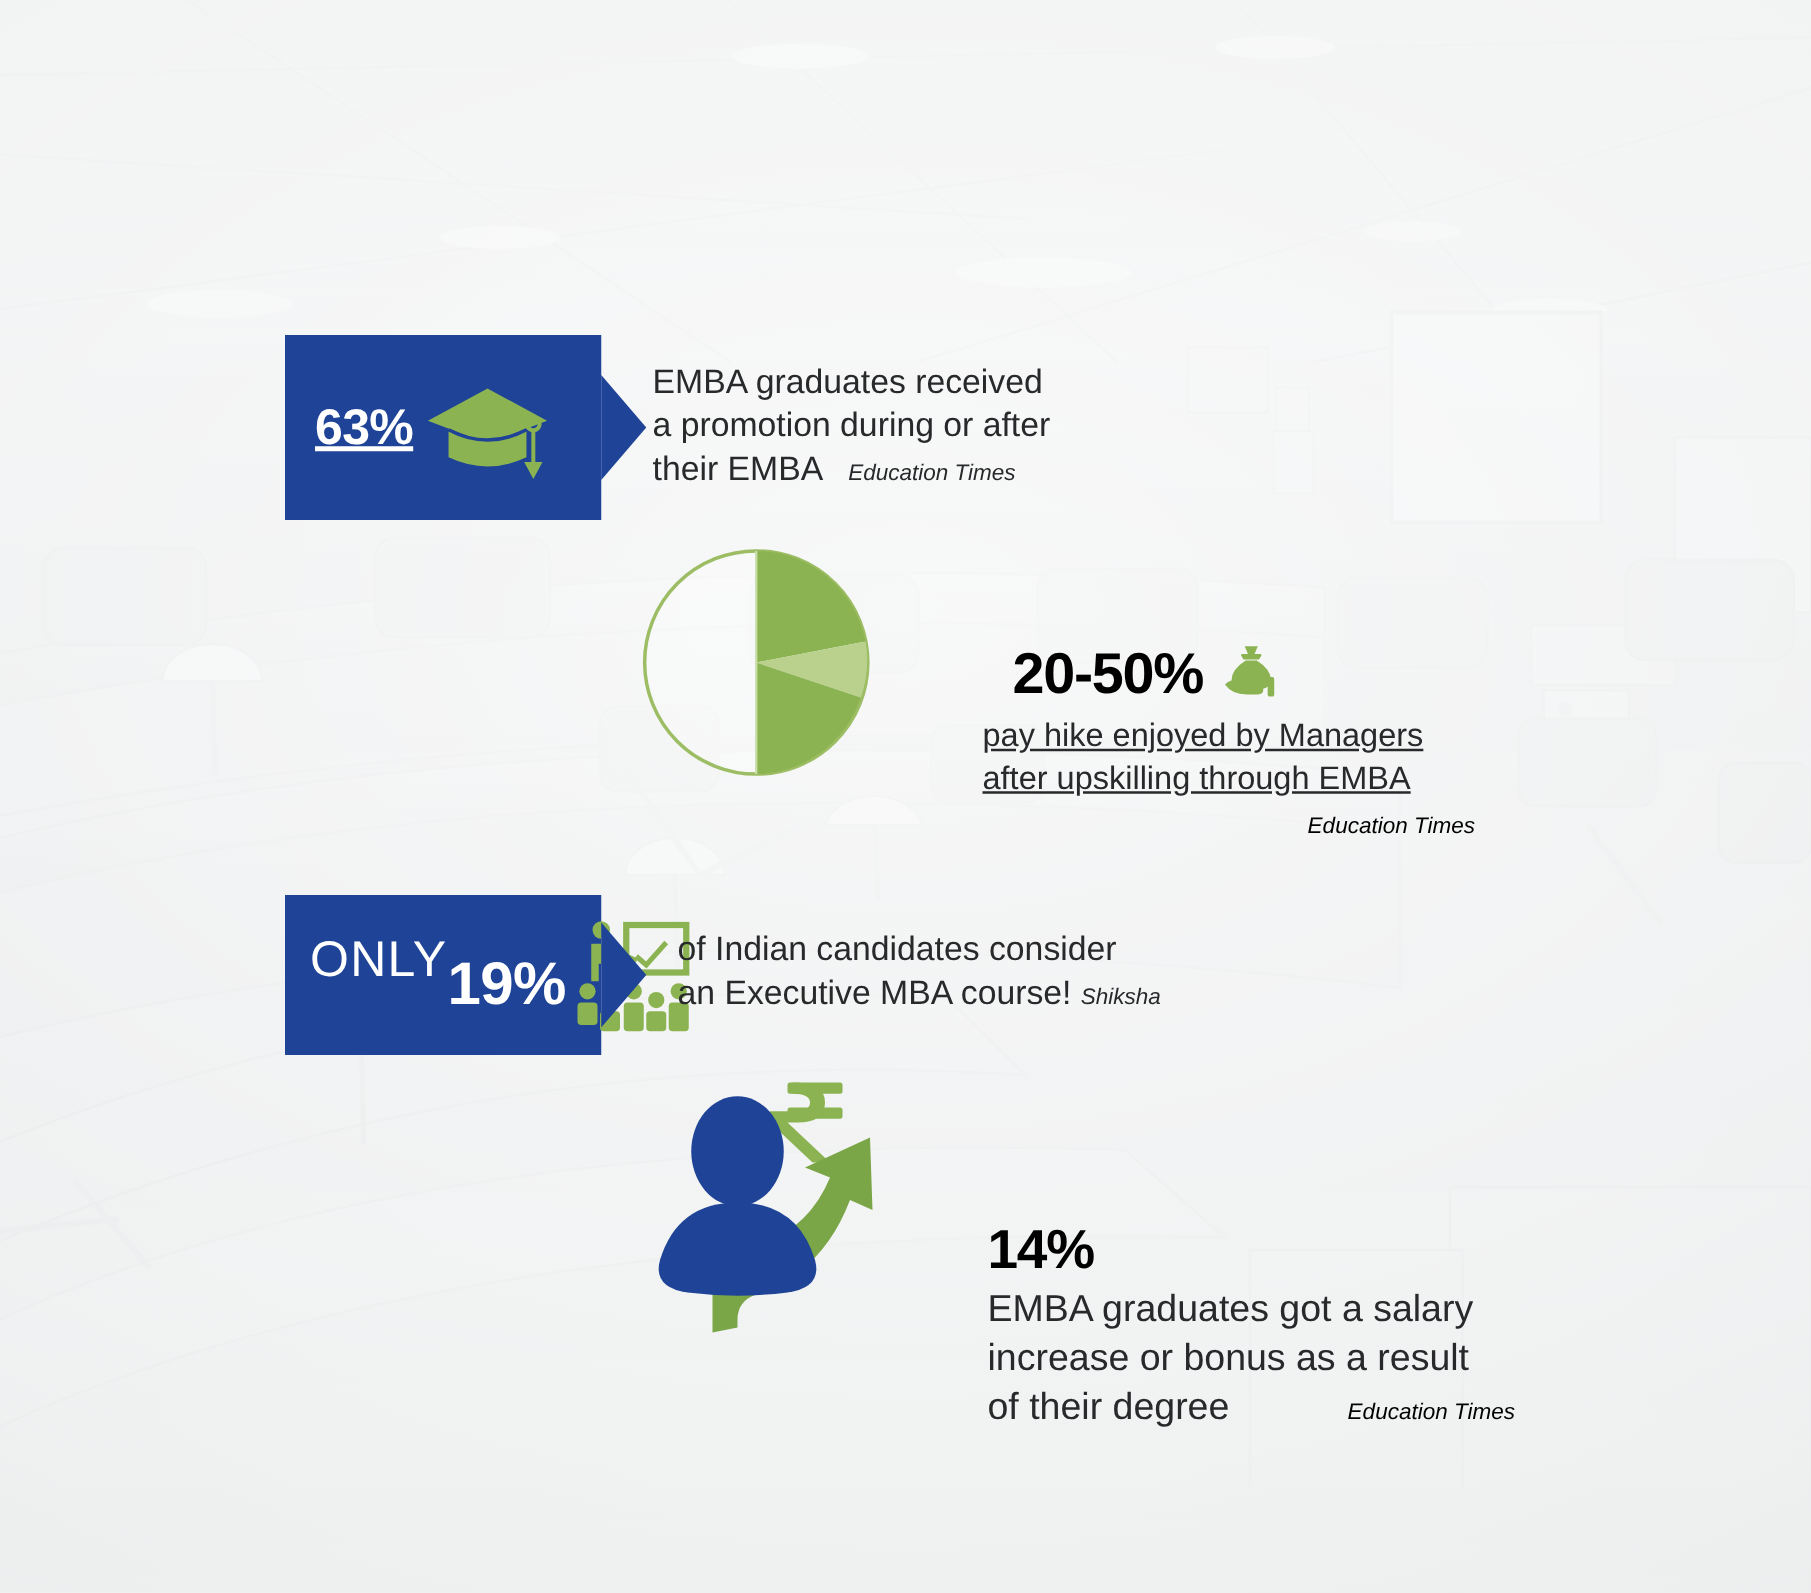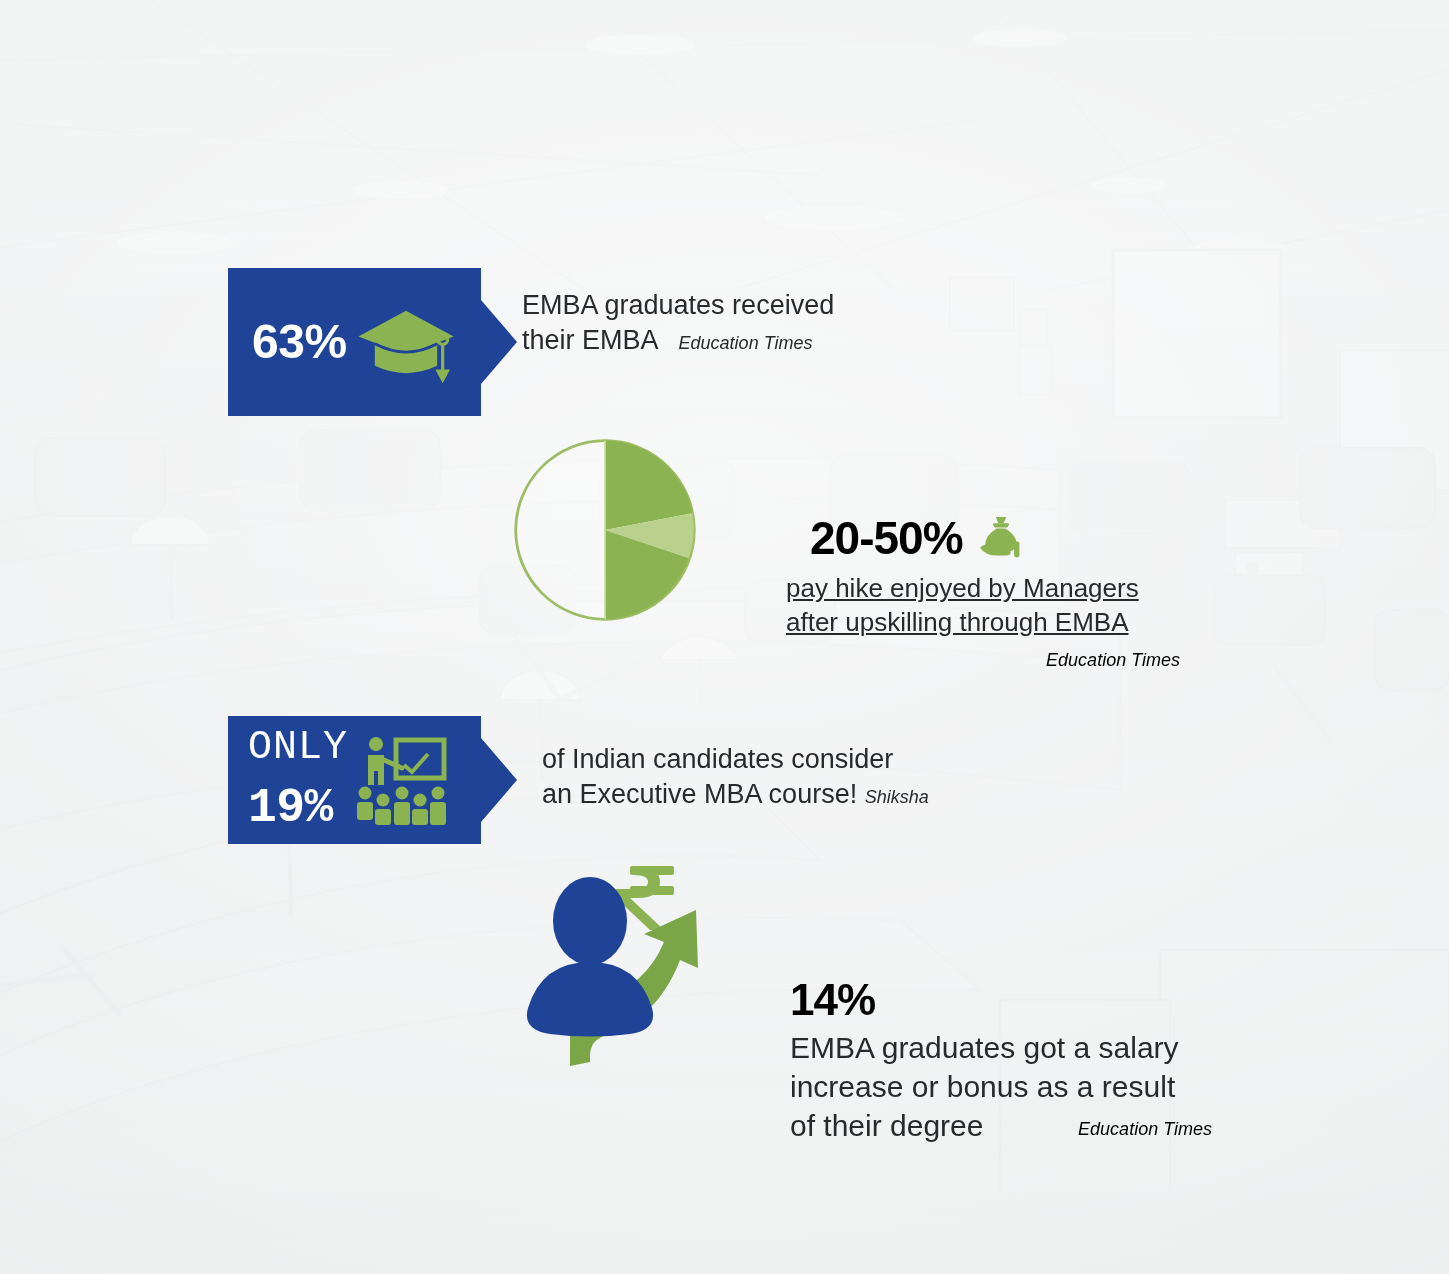--- a/index.html
+++ b/index.html
@@ -212,35 +212,36 @@
         <rect x="1160" y="950" width="289" height="324"></rect>
         <rect x="1000" y="1000" width="170" height="274"></rect>
       </g>
       <rect x="0" y="1190" width="1449" height="84" fill="#f0f1f1"></rect>
     </svg>
     <div id="bg-wash"></div>
     <div id="bg-vig"></div>
   </div>
 
   <div class="badge" style="--blue:#1e4397; left:228px; top:268px; width:253px; height:148px; padding-left:24px; gap:4px;">
-    <span class="badge-num" style="font-size:48px;">63%</span>
+    <span class="badge-num" style="font-size:40px;text-decoration:underline;">63%</span>
     <span class="badge-icon" style="width:110px;height:100px;">
       <svg viewBox="0 0 120 100" width="110" height="100" aria-hidden="true">
         <path d="M60 16 L112 44 L60 64 L8 44 Z" fill="#8cb352"></path>
         <path d="M26 52 L26 76 Q60 92 94 76 L94 52 Q60 68 26 52 Z" fill="#8cb352"></path>
         <path d="M26 52 Q60 70 94 52" fill="none" stroke="#1e4397" stroke-width="3"></path>
         <circle cx="100" cy="47" r="5.5" fill="none" stroke="#8cb352" stroke-width="3.5"></circle>
         <path d="M100 52 L100 82" stroke="#8cb352" stroke-width="3.5" fill="none"></path>
         <path d="M92 80 L108 80 L100 95 Z" fill="#8cb352"></path>
       </svg>
     </span>
   </div>
 
   <div class="stat-text" style="left:522px; top:288px; font-size:27px;">
     <div class="line">EMBA graduates received</div>
+    <div class="line">a promotion during or after</div>
     <div class="line">
       <span>their EMBA</span>
       <span class="src" style="font-size:18px; margin-left:14px;">Education Times</span>
     </div>
   </div>
 
   <div class="pie" style="left:512px; top:437px; width:186px; height:186px;">
     <svg viewBox="0 0 200 200" width="186" height="186" aria-hidden="true">
       <circle cx="100" cy="100" r="96" fill="#ffffff" fill-opacity="0.25" stroke="#9cbd63" stroke-width="3"></circle>
 
@@ -269,21 +270,21 @@
       </span>
     </div>
     <div class="stat-text" style="position:static; font-size:26px; margin-top:6px;text-decoration:underline;">
       <div class="line">pay hike enjoyed by Managers</div>
       <div class="line">after upskilling through EMBA</div>
     </div>
     <div class="src" style="font-size:18px; text-align:right; margin-top:10px; width:394px;">Education Times</div>
   </div>
 
   <div class="badge" style="--blue:#1e4397; left:228px; top:716px; width:253px; height:128px; padding-left:20px; gap:6px;">
-    <div style="display:flex; flex-direction:column; align-items:flex-start; line-height:1;font-family:Liberation Mono, monospace;">
+    <div style="display:flex; flex-direction:row; align-items:flex-start; line-height:1;">
       <span style="font-size:40px; font-weight:300; letter-spacing:1px;">ONLY</span>
       <span class="badge-num" style="font-size:48px; margin-top:16px;">19%</span>
     </div>
     <span class="badge-icon" style="width:100px;height:100px;">
       <svg viewBox="0 0 100 100" width="100" height="100" aria-hidden="true">
         <rect x="42" y="10" width="48" height="38" fill="none" stroke="#8cb352" stroke-width="5"></rect>
         <path d="M50 35 L58 42 L74 24" fill="none" stroke="#8cb352" stroke-width="4"></path>
         <circle cx="22" cy="14" r="7" fill="#8cb352"></circle>
         <path d="M14 25 h16 v30 h-6 v-14 h-4 v14 h-6 Z" fill="#8cb352"></path>
         <path d="M30 30 L48 38" stroke="#8cb352" stroke-width="5" fill="none" stroke-linecap="round"></path>

